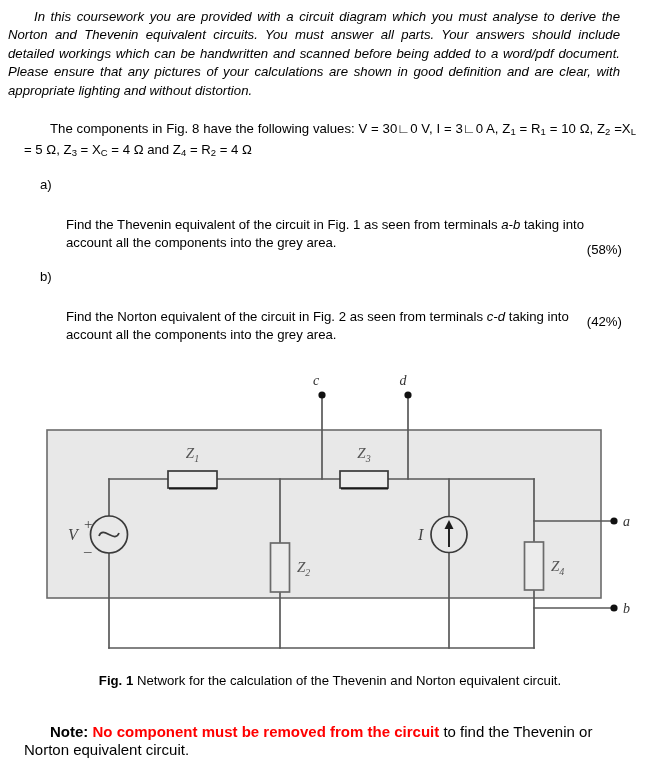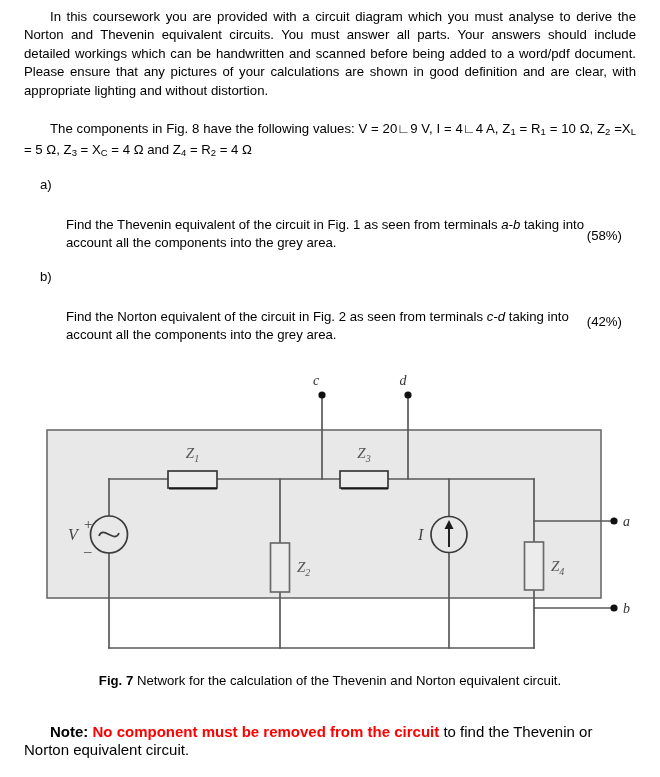--- a/index.html
+++ b/index.html
@@ -25,24 +25,25 @@
 
   
   .para {
     position: absolute;
     font-size: 13.2px;
     line-height: 18.4px;
     text-align: justify;
     color: #000;
   }
   .para.p1 {
-    left: 24px;
+    left: 8px;
     top: 8px;
     width: 612px;
     text-indent: 26px;
+    font-style: italic;
   }
   .para.p2 {
     left: 24px;
     top: 120px;
     width: 612px;
     text-indent: 26px;
   }
 
   
   .qitem {
@@ -64,21 +65,21 @@
   }
   .qa { left: 40px; top: 176px; }
   .qb { left: 40px; top: 268px; }
 
   .marks {
     position: absolute;
     font-size: 13.2px;
     right: 38px;
     text-align: right;
   }
-  .marks-a { top: 228px; margin-left: 24px; }
+  .marks-a { top: 242px; margin-left: 24px; }
   .marks-b { top: 314px; }
 
   em, .ital { font-style: italic; }
 
   
   .figure {
     position: absolute;
     left: 0;
     top: 370px;
     width: 660px;
@@ -113,22 +114,22 @@
 </style>
 </head>
 <body>
 
 <div class="page">
 
   <div class="para p1">In this coursework you are provided with a circuit diagram which you must analyse to derive the Norton and Thevenin equivalent circuits. You must answer all parts. Your answers should include detailed workings which can be handwritten and scanned before being added to a word/pdf document. Please ensure that any pictures of your calculations are shown in good definition and are clear, with appropriate lighting and without distortion.</div>
 
   <div class="para p2">
     <span>The components in Fig. 8 have the following values:</span>
-    <span> V = 20∟9 V,</span>
-    <span> I = 4∟4 A,</span>
+    <span> V = 30∟0 V,</span>
+    <span> I = 3∟0 A,</span>
     <span> Z<sub>1</sub> = R<sub>1</sub> = 10 Ω,</span>
     <span> Z<sub>2</sub> =X<sub>L</sub> = 5 Ω,</span>
     <span> Z<sub>3</sub> = X<sub>C</sub> = 4 Ω and</span>
     <span> Z<sub>4</sub> = R<sub>2</sub> = 4 Ω</span>
   </div>
 
   <div class="qitem qa">
     <span class="marker">a)</span>
     <span class="qtext"><span>Find the Thevenin equivalent of the circuit in Fig. 1 as seen from terminals </span><em class="ital">a-b</em><span> taking into account all the components into the grey area.</span></span>
   </div>
@@ -226,17 +227,17 @@
 
         <circle cx="614" cy="151" r="3.6" fill="#111"></circle>
         <text x="623" y="156" font-family="'Liberation Serif',serif" font-style="italic" font-size="14" fill="#333">a</text>
 
         <circle cx="614" cy="238" r="3.6" fill="#111"></circle>
         <text x="623" y="243" font-family="'Liberation Serif',serif" font-style="italic" font-size="14" fill="#333">b</text>
       </g>
     </svg>
   </div>
 
-  <div class="caption"><b>Fig. 7</b><span> Network for the calculation of the Thevenin and Norton equivalent circuit.</span></div>
+  <div class="caption"><b>Fig. 1</b><span> Network for the calculation of the Thevenin and Norton equivalent circuit.</span></div>
 
   <div class="note"><span class="nlabel">Note:</span><span class="nred"> No component must be removed from the circuit</span><span> to find the Thevenin or Norton equivalent circuit.</span></div>
 
 </div>
 
 </body></html>

